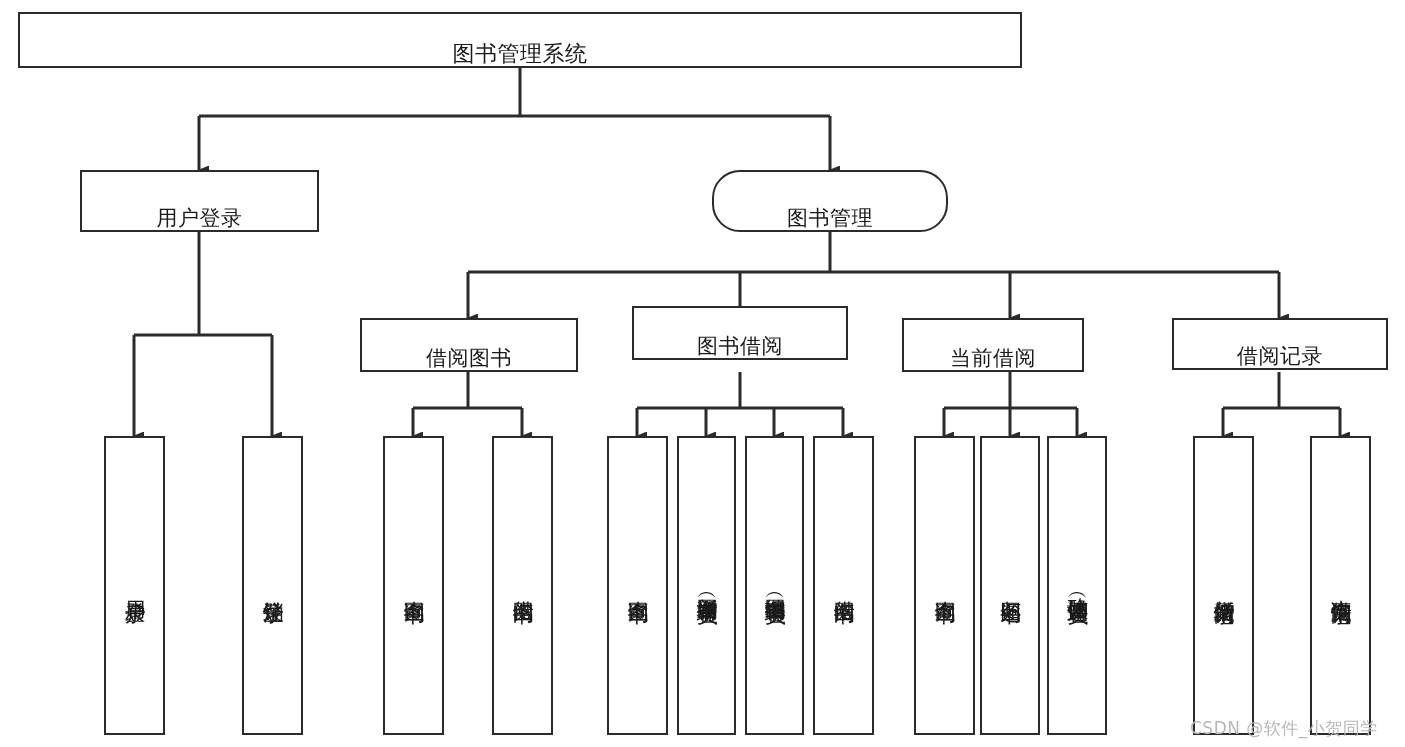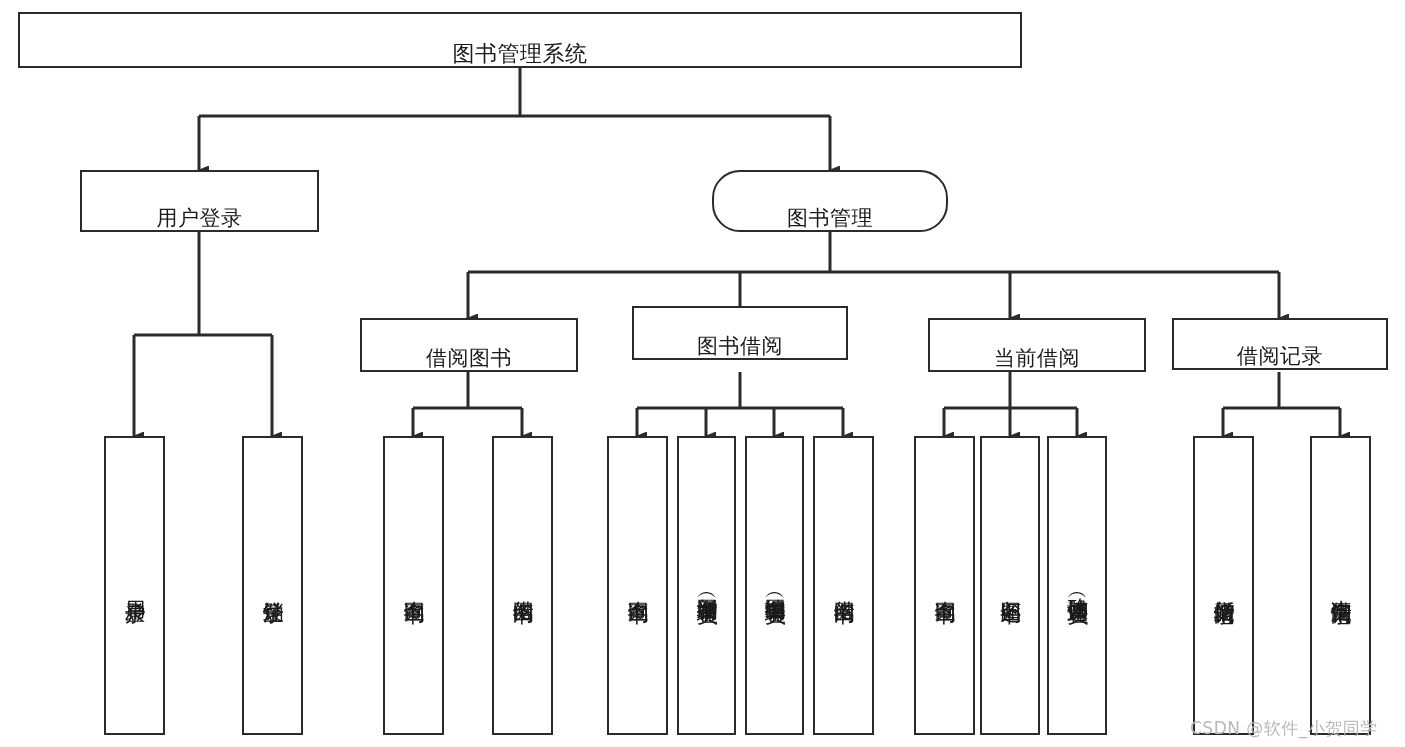--- a/index.html
+++ b/index.html
@@ -145,21 +145,21 @@
   </div>
 
   <div class="node node-h" style="left:360px; top:318px; width:218px; height:54px;">
     <span>借阅图书</span>
   </div>
 
   <div class="node node-h" style="left:632px; top:306px; width:216px; height:54px;">
     <span>图书借阅</span>
   </div>
 
-  <div class="node node-h" style="left:902px; top:318px; width:218px; height:54px;margin-left:26px;">
+  <div class="node node-h" style="left:902px; top:318px; width:182px; height:54px;">
     <span>当前借阅</span>
   </div>
 
   <div class="node node-h" style="left:1172px; top:318px; width:216px; height:52px;">
     <span>借阅记录</span>
   </div>
 
   <div class="leaf" style="left:104px; top:436px; width:61px; height:299px;">
     <span class="leaf-text">用户登录</span>
   </div>

